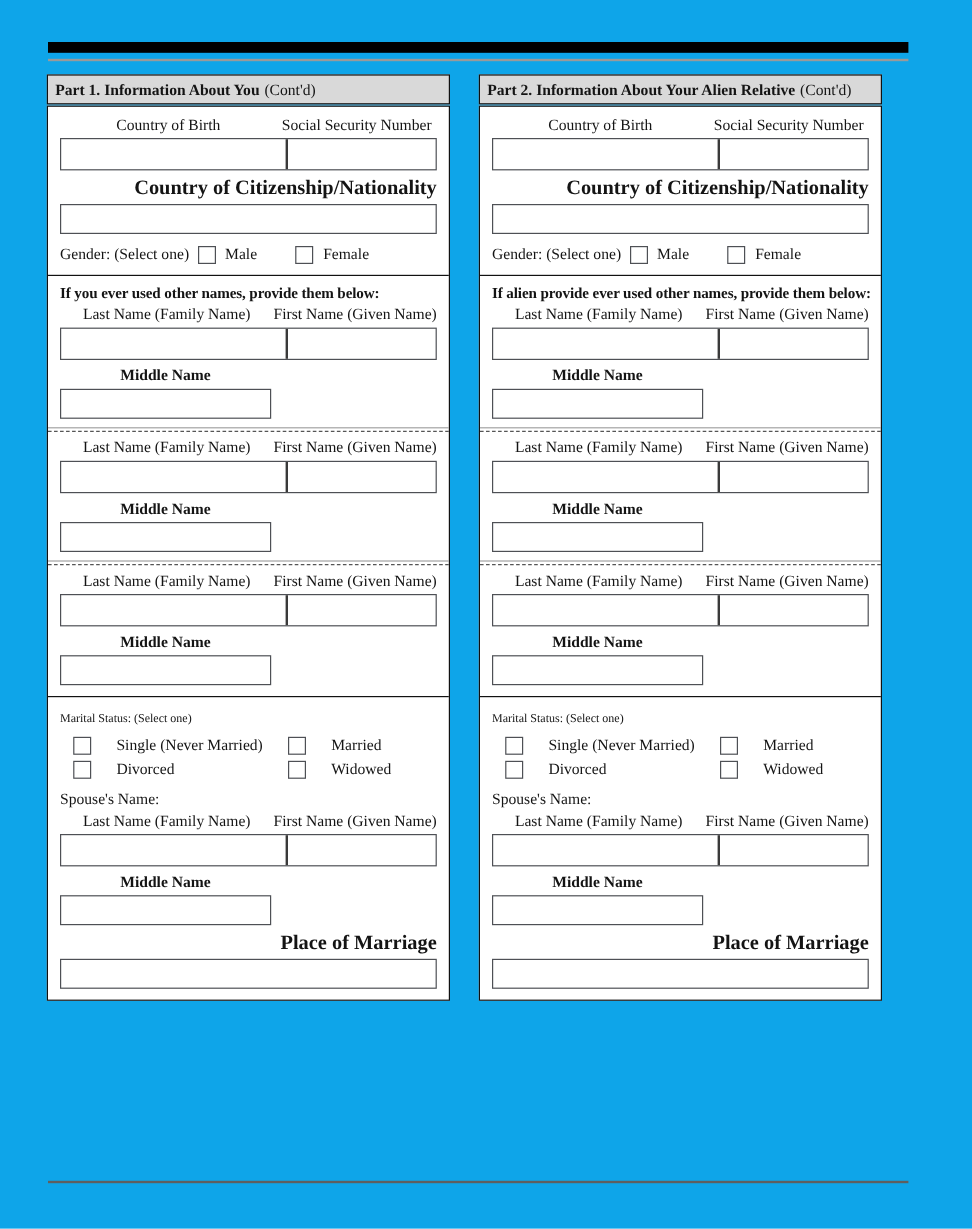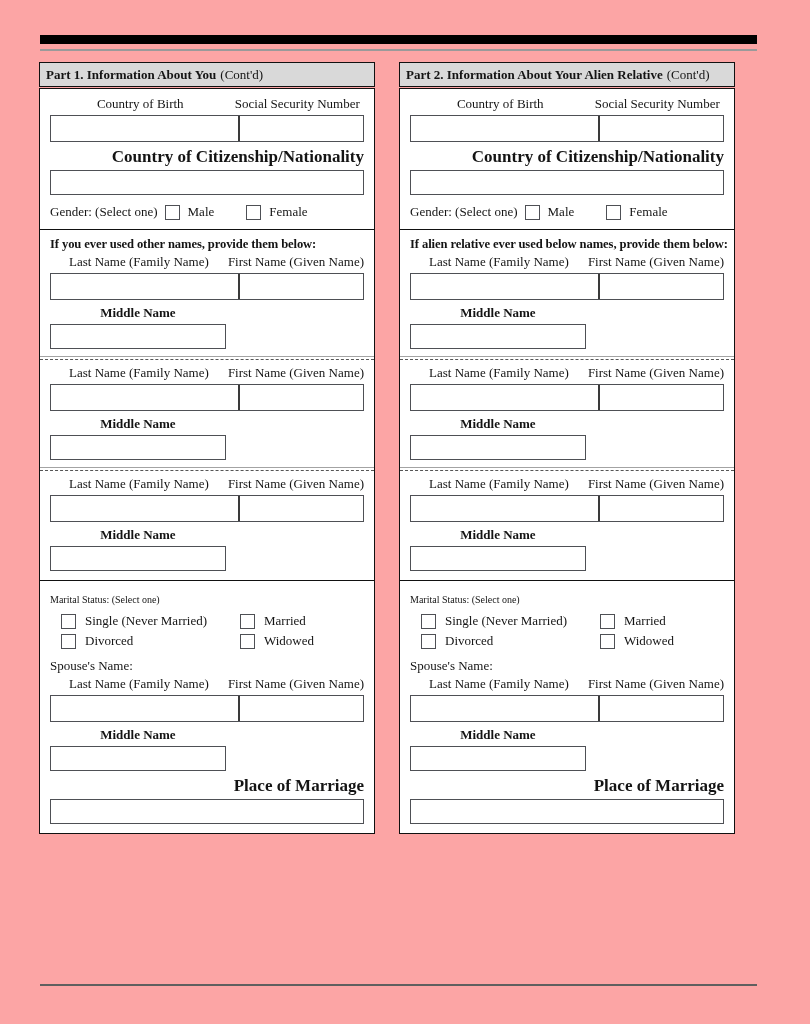--- a/index.html
+++ b/index.html
@@ -1,16 +1,16 @@
 <!DOCTYPE html>
 <html><head>
 <meta charset="utf-8">
 <style>
   html,body{margin:0;padding:0;background:#fff;}
-  .page{position:relative;width:810px;height:1024px;background:#fca5a5;
+  .page{position:relative;width:810px;height:1024px;background:#0ea5e9;
         font-family:"Liberation Serif", serif;color:#141414;overflow:hidden;}
 
   .topbar{position:absolute;left:40px;top:35px;width:717px;height:9px;background:#000;}
   .toprule{position:absolute;left:40px;top:49px;width:717px;height:2px;background:#9a9a9a;}
 
   .col{position:absolute;top:62px;width:336px;}
   .col1{left:39px}
   .col2{left:399px}
 
   .part-header{border:1.6px solid #111;background:#d9d9d9;font-size:13px;
@@ -46,21 +46,21 @@
   .gender{display:flex;align-items:center;font-size:13px;margin-top:9px;}
   .gender .cbm{margin-left:7px;margin-right:8px;}
   .gender .cbf{margin-left:32px;margin-right:8px;}
 
   .other-header{font-weight:bold;font-size:12.6px;white-space:nowrap;margin:2px 0 1px;letter-spacing:-0.1px;}
 
   .divider{height:2px;border-top:1px solid #a3a3a3;border-bottom:1px dashed #555;margin:7px -10px 5px;}
 
   .marital-title{font-size:10px;margin:8px 0 8px;}
   .cbrow{display:flex;align-items:center;font-size:13px;margin:4px 0;}
-  .cbrow .item{display:flex;align-items:center;}
+  .cbrow .item{display:flex;align-items:center;gap:12px;}
   .cbrow .c1{width:190px;padding-left:11px;box-sizing:border-box;}
   .cbrow .cb{margin-right:9px;}
   .spouse{font-size:13px;margin:9px 0 1px;}
 
   .footer{position:absolute;left:40px;width:717px;top:984px;font-size:12.5px;color:#141414;}
   .footer .rule{height:2px;background:#5f5f5f;margin-bottom:3px;}
   .footer .row{display:flex;justify-content:space-between;align-items:baseline;}
   .footer .lgrp span{margin-right:14px;}
 </style>
 </head>
@@ -210,21 +210,21 @@
         <div class="gender">
           <span>Gender: (Select one)</span>
           <span class="cb cbm"></span>
           <span>Male</span>
           <span class="cb cbf"></span>
           <span>Female</span>
         </div>
       </div>
 
       <div class="sec">
-        <div class="other-header">If alien relative ever used below names, provide them below:</div>
+        <div class="other-header">If alien provide ever used other names, provide them below:</div>
 
         <div>
           <div class="lblrow">
             <span class="l">Last Name (Family Name)</span>
             <span class="r">First Name (Given Name)</span>
           </div>
           <div class="split-input">
             <input class="a" type="text" style="">
             <span class="vdiv"></span>
             <input class="b" type="text" style="">

